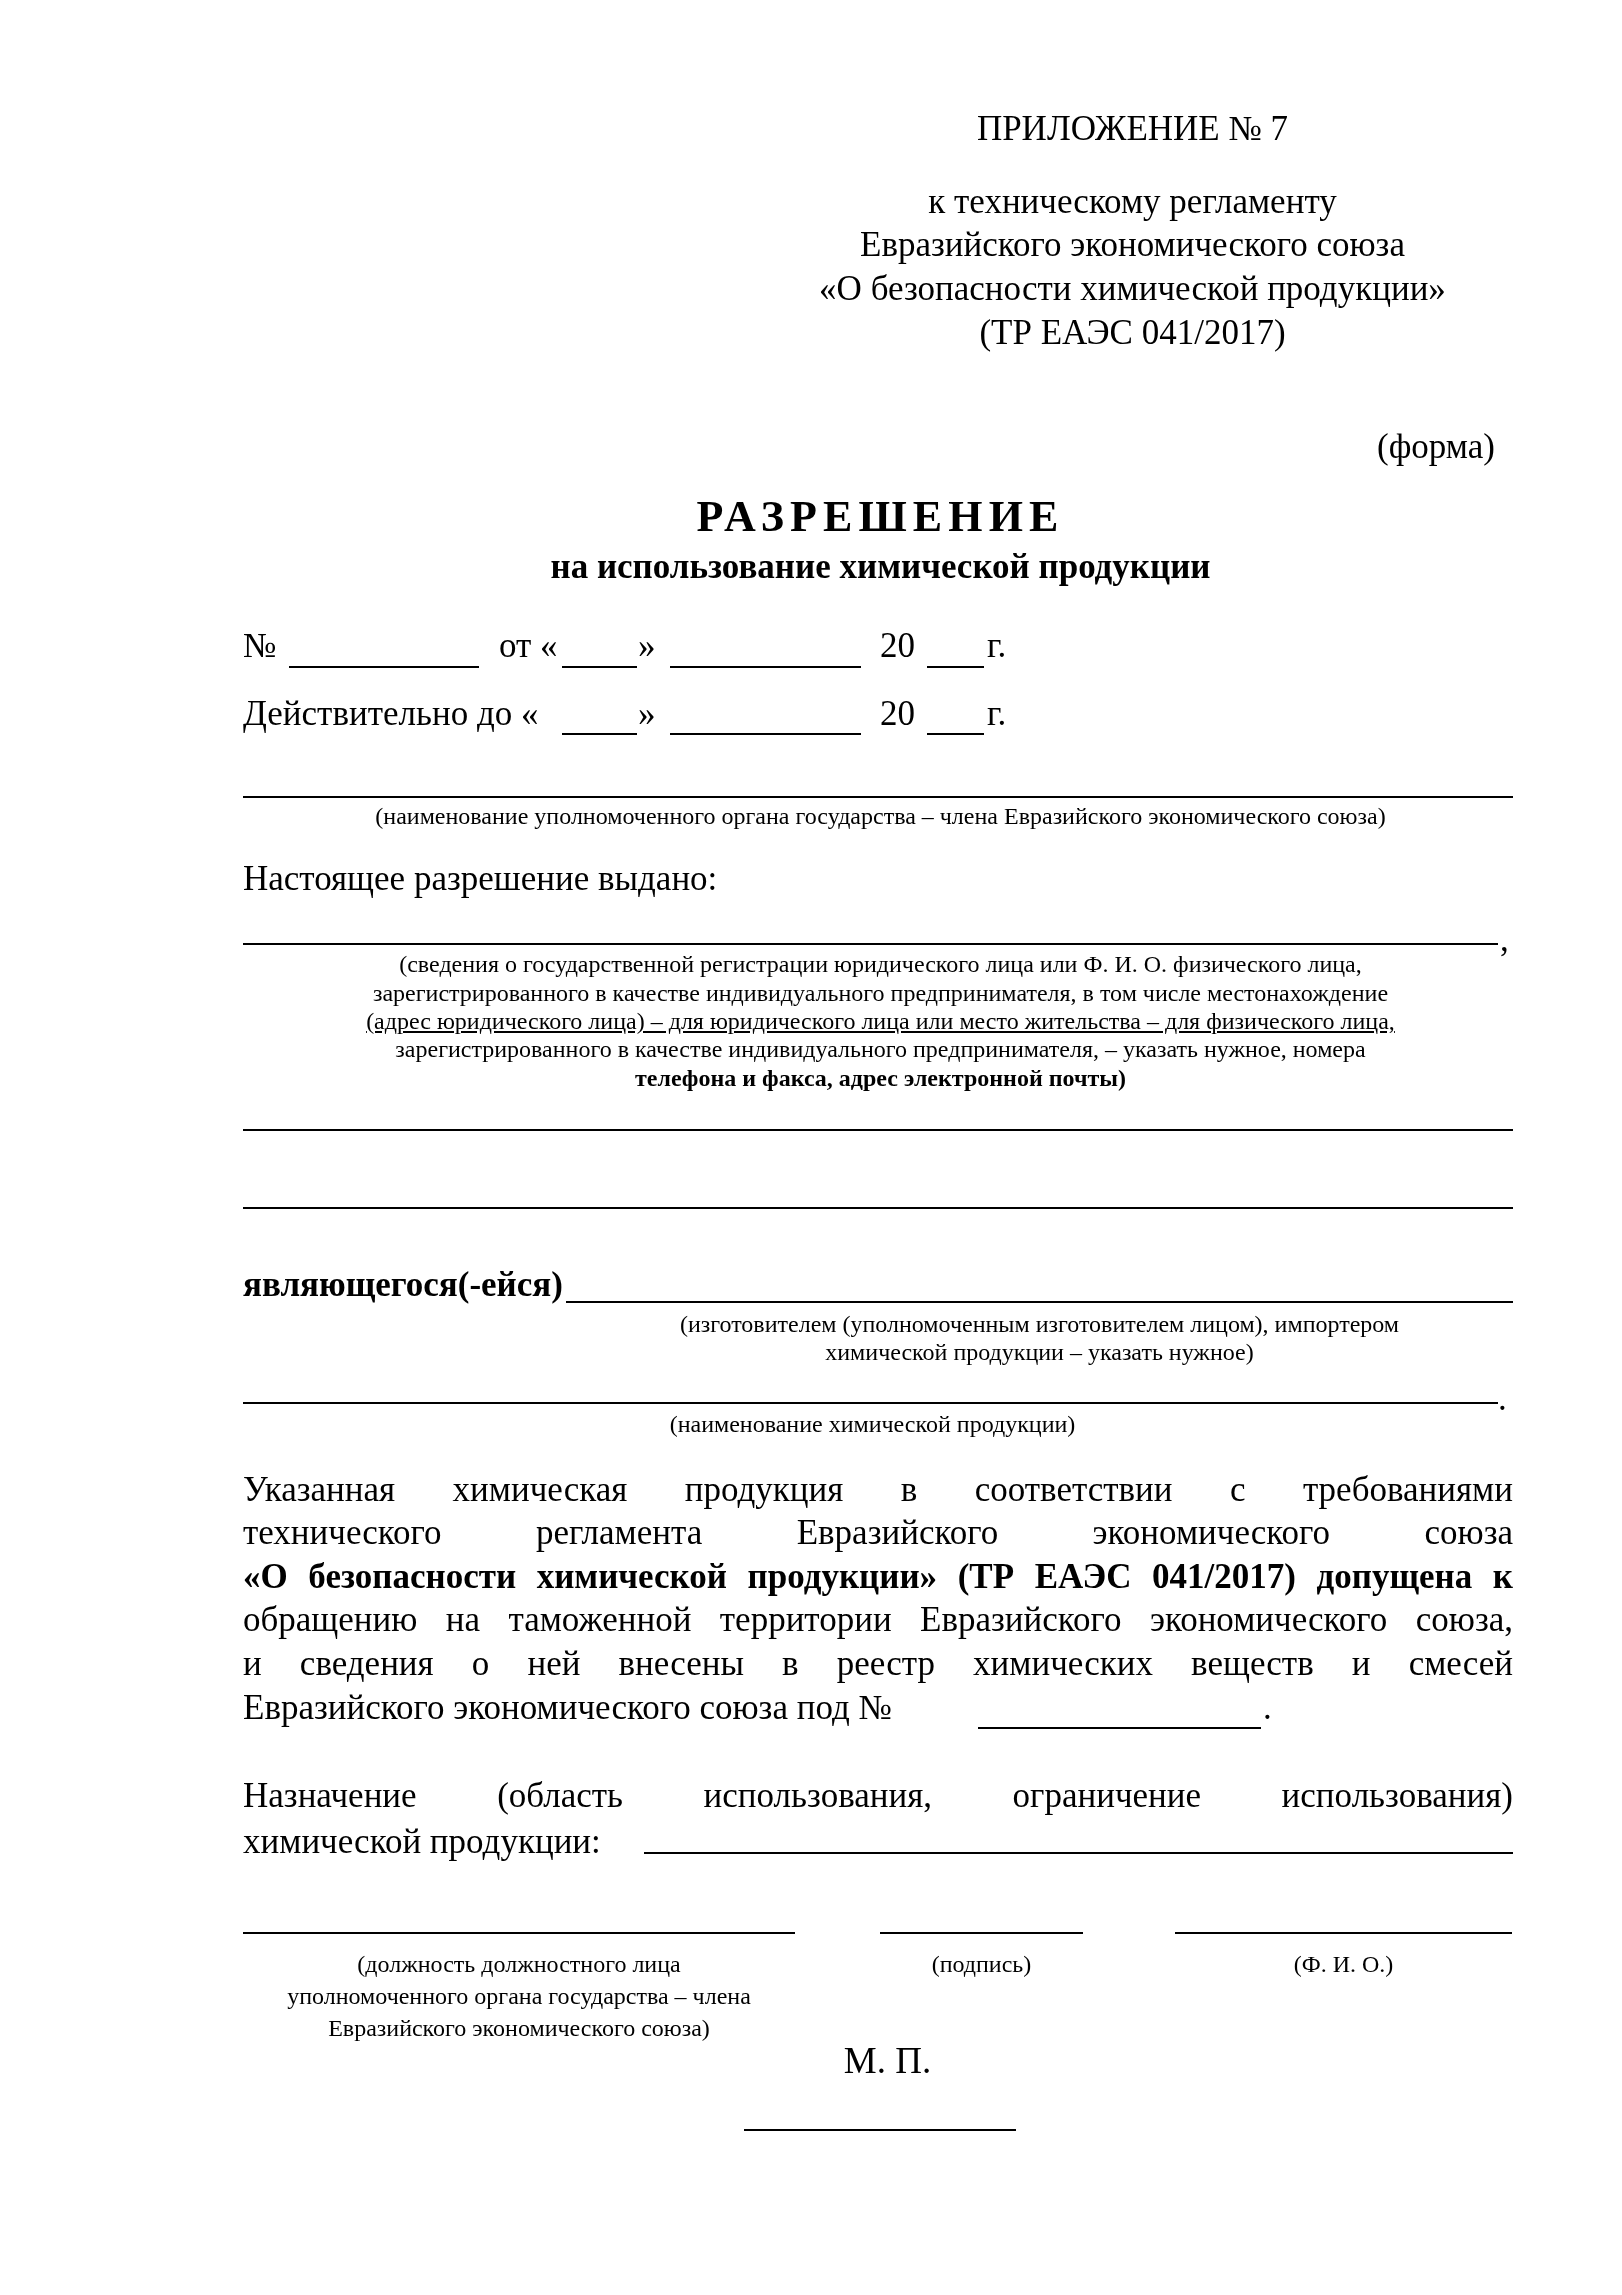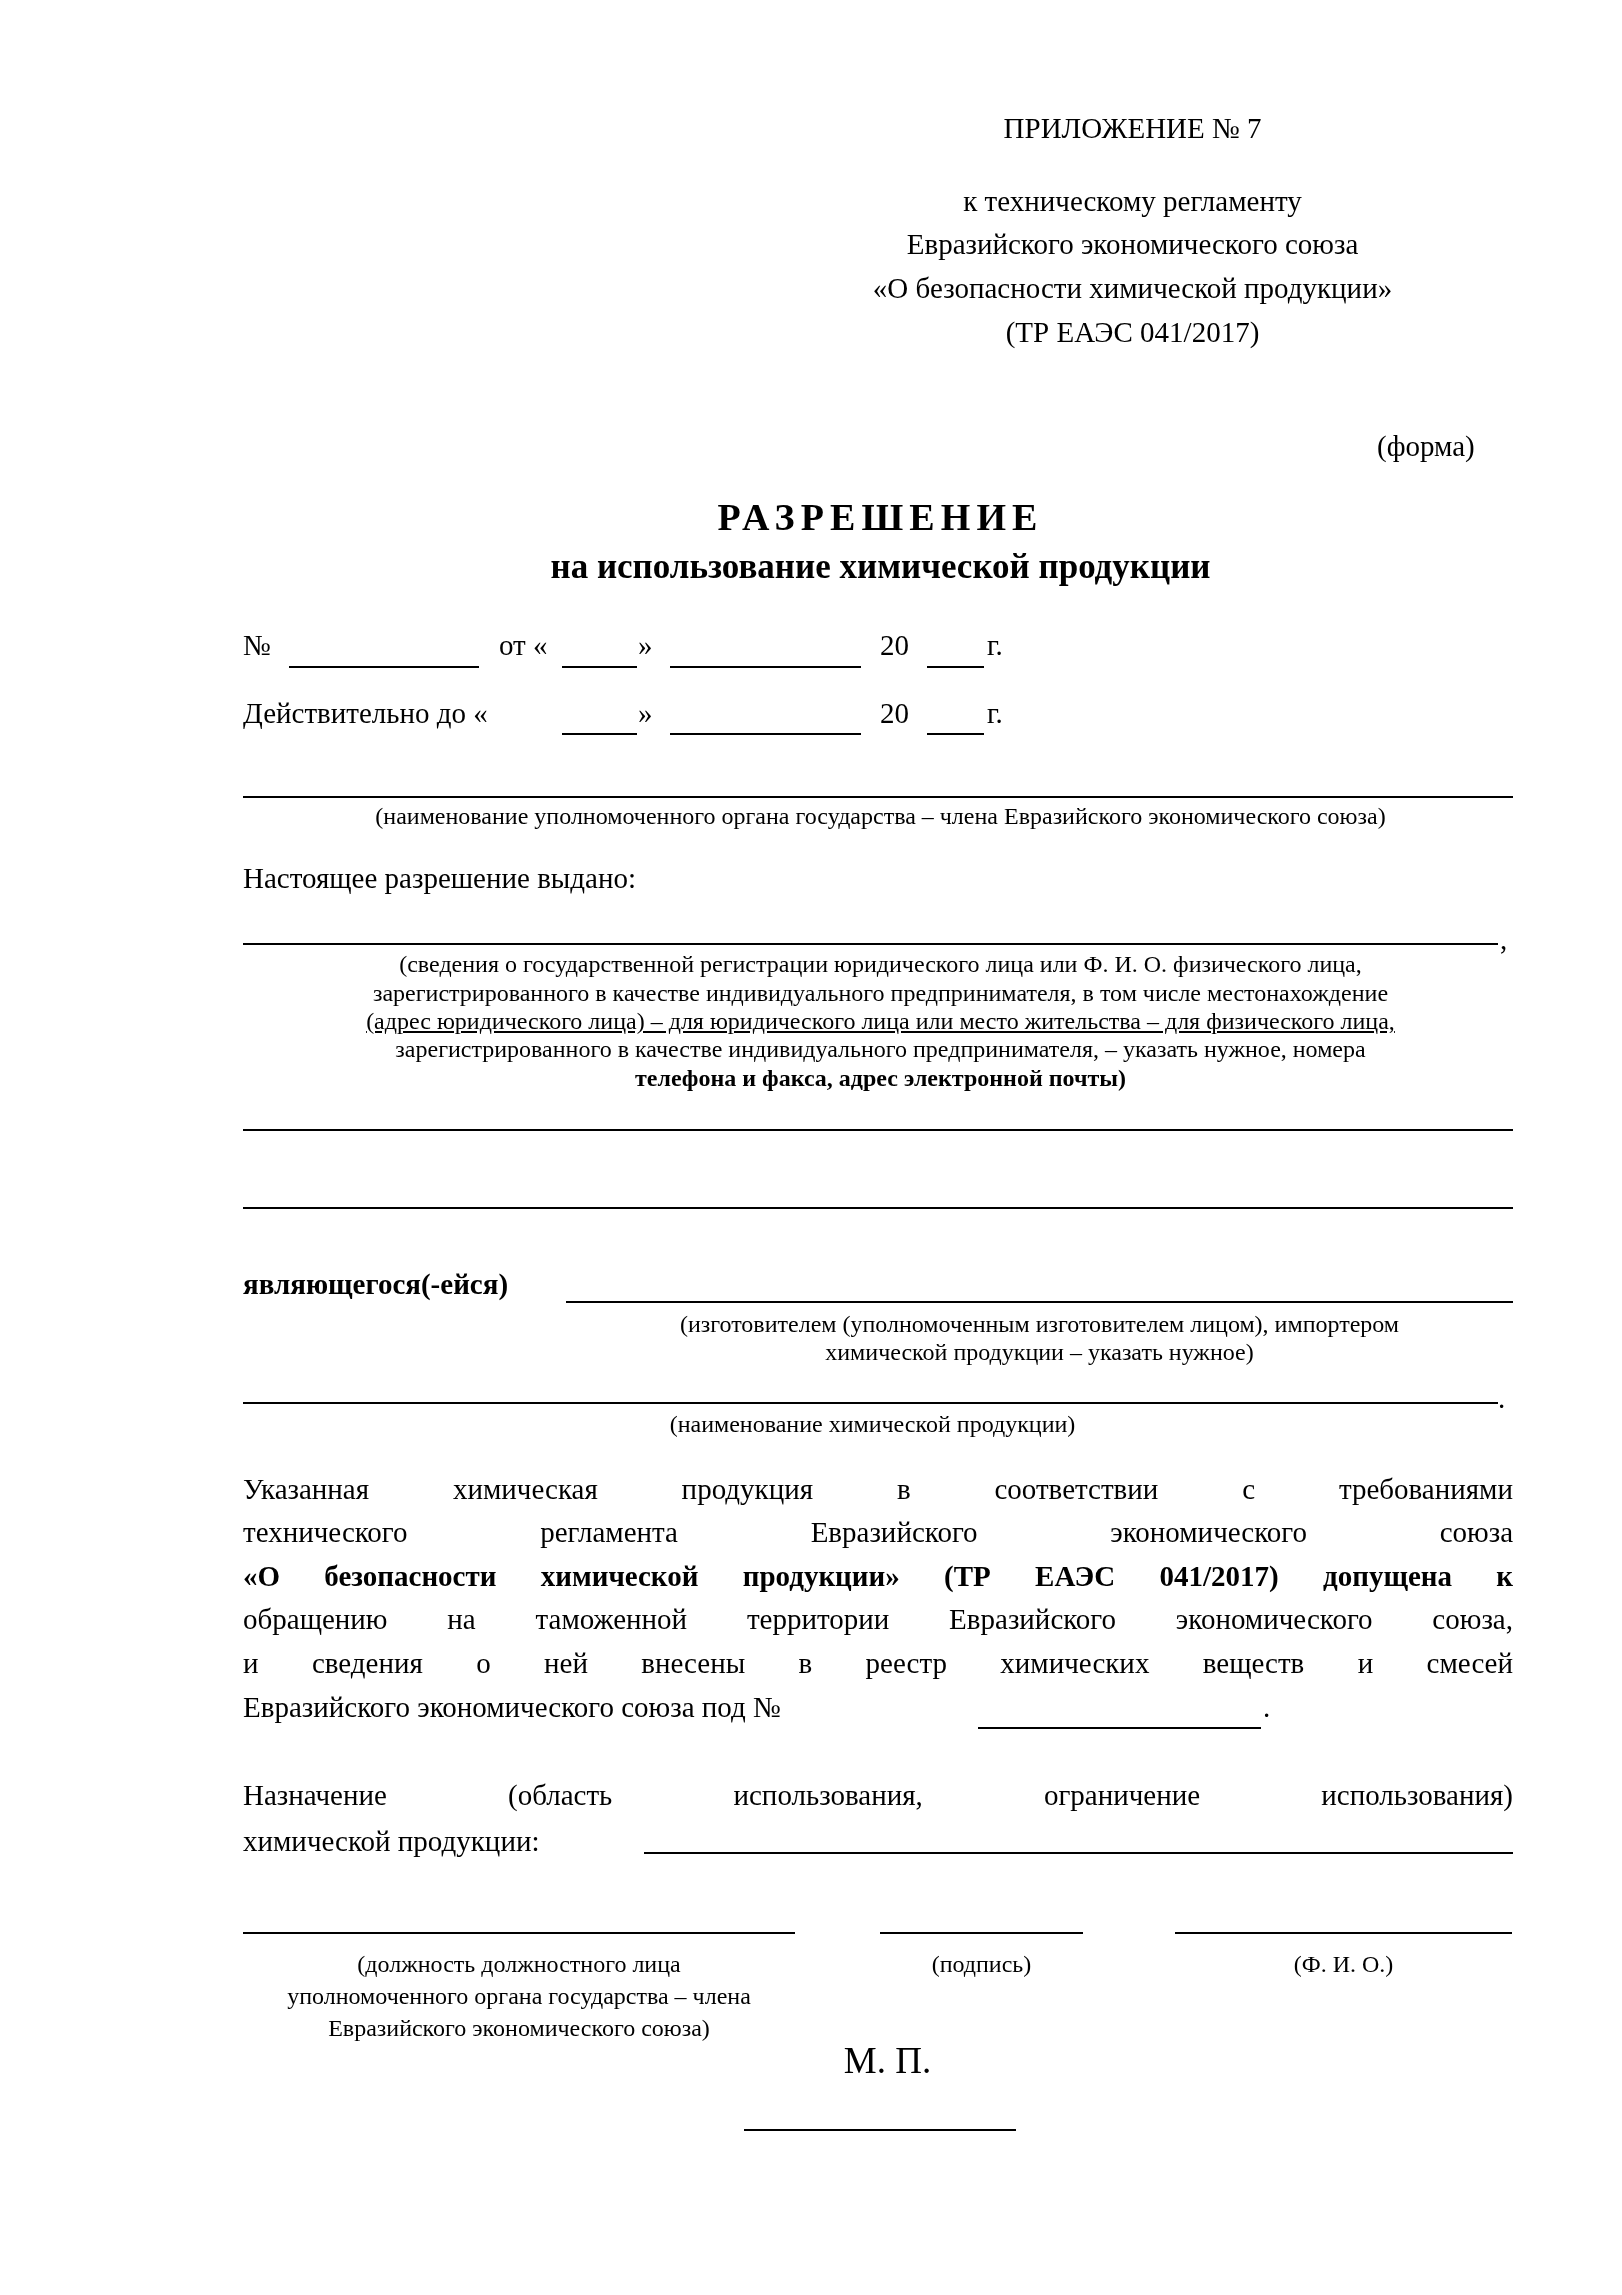--- a/index.html
+++ b/index.html
@@ -1,36 +1,36 @@
 <!DOCTYPE html>
 <html style="font-size:12.2px"><head>
 <meta charset="utf-8">
 <style>
   html, body { margin: 0; padding: 0; background: #ffffff; }
   body { width: 1623px; height: 2295px; position: relative; overflow: hidden;
          font-family: "Liberation Serif", "DejaVu Serif", serif; color: #000; }
   .abs { position: absolute; }
-  .t44 { font-size: 29px; line-height: 43px; }
+  .t44 { font-size: 35px; line-height: 43px; }
   .t30 { font-size: 24px; line-height: 29px; }
   .line { position: absolute; height: 0; border-top: 2.3px solid #000; }
   .center { text-align: center; }
   .bold { font-weight: bold; }
   .justify { text-align: justify; text-align-last: justify; }
 </style>
 </head>
 <body>
 
 <div class="abs t44 center" style="left:903px; top:107px; width:459px;">ПРИЛОЖЕНИЕ № 7</div>
 <div class="abs t44 center" style="left:727px; top:180px; width:811px;">к техническому регламенту</div>
 <div class="abs t44 center" style="left:727px; top:223px; width:811px;">Евразийского экономического союза</div>
 <div class="abs t44 center" style="left:727px; top:267px; width:811px;">«О безопасности химической продукции»</div>
 <div class="abs t44 center" style="left:727px; top:311px; width:811px;">(ТР ЕАЭС 041/2017)</div>
 <div class="abs t44" style="left:1377px; top:425px;">(форма)</div>
 
-<div class="abs center bold" style="left:230px; top:494px; width:1301px; font-size:38px; letter-spacing:6.1px; line-height:46px;">РАЗРЕШЕНИЕ</div>
+<div class="abs center bold" style="left:230px; top:494px; width:1301px; font-size:44px; letter-spacing:6.1px; line-height:46px;">РАЗРЕШЕНИЕ</div>
 <div class="abs center bold" style="left:230px; top:545px; width:1301px; font-size:35px; line-height:43px;">на использование химической продукции</div>
 
 <div class="abs t44" style="left:243px; top:624px;">№</div>
 <div class="line" style="left:289px; top:666px; width:190px;"></div>
 <div class="abs t44" style="left:499px; top:624px;">от «</div>
 <div class="line" style="left:562px; top:666px; width:75px;"></div>
 <div class="abs t44" style="left:638px; top:624px;">»</div>
 <div class="line" style="left:670px; top:666px; width:191px;"></div>
 <div class="abs t44" style="left:880px; top:624px;">20</div>
 <div class="line" style="left:927px; top:666px; width:57px;"></div>

